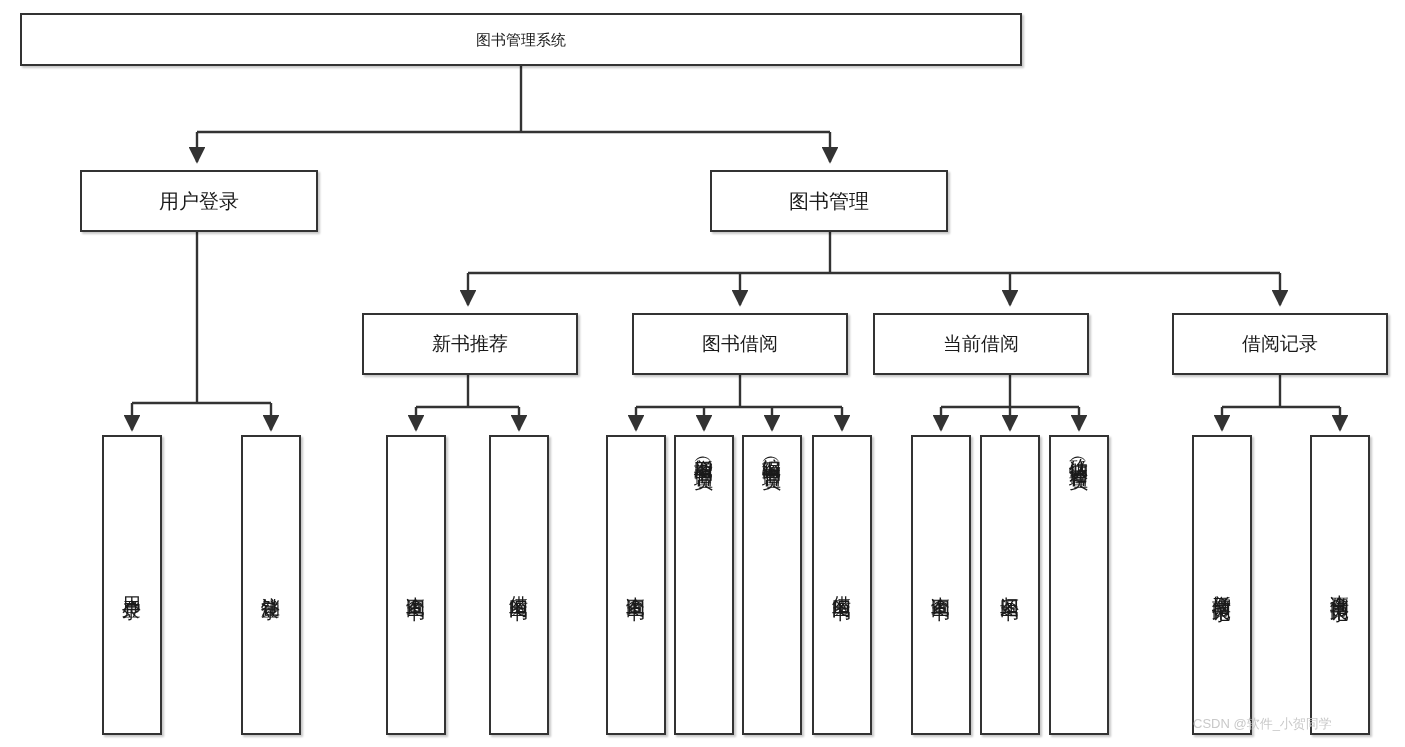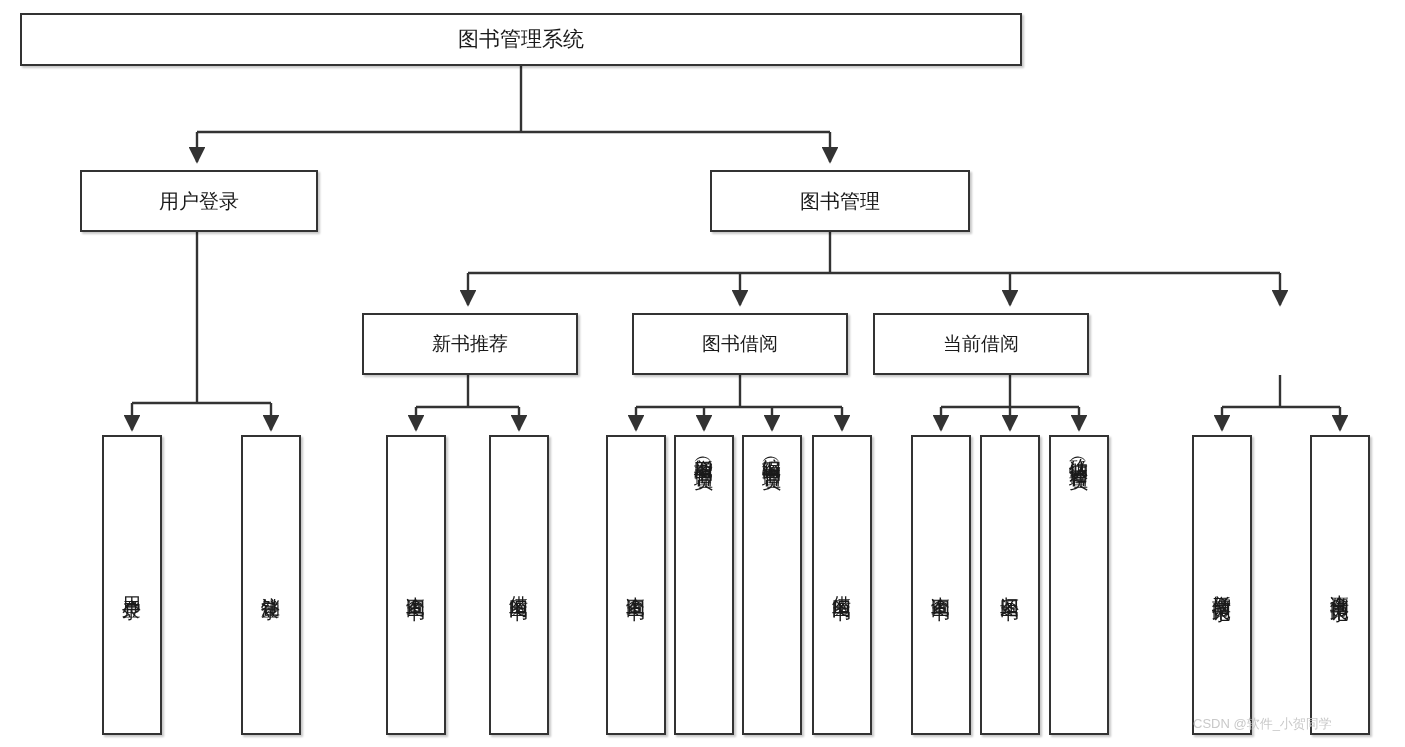--- a/index.html
+++ b/index.html
@@ -25,21 +25,21 @@
     box-shadow: 2px 2px 2px rgba(0,0,0,0.22);
     display: flex;
     align-items: center;
     justify-content: center;
   }
   .node .label {
     color: #1a1a1a;
     line-height: 1.15;
     white-space: nowrap;
   }
-  .node.root .label { font-size: 21px; }
+  .node.root .label { font-size: 15px; }
   .node.lvl2 .label { font-size: 20px; }
   .node.lvl3 .label { font-size: 19px; }
 
   .node.leaf {
     align-items: flex-start;
     justify-content: center;
     padding-top: 6px;
   }
   .node.leaf .label {
     font-size: 19px;
@@ -122,32 +122,35 @@
     </g>
   </svg>
 
   <div class="node root" style="left:20px; top:13px; width:1002px; height:53px;">
     <span class="label">图书管理系统</span>
   </div>
 
   <div class="node lvl2" style="left:80px; top:170px; width:238px; height:62px;">
     <span class="label">用户登录</span>
   </div>
-  <div class="node lvl2" style="left:710px; top:170px; width:260px; height:62px;">
+  <div class="node lvl2" style="left:710px; top:170px; width:238px; height:62px;">
     <span class="label">图书管理</span>
   </div>
 
   <div class="node lvl3" style="left:632px; top:313px; width:216px; height:62px;">
     <span class="label">图书借阅</span>
   </div>
   <div class="node lvl3" style="left:362px; top:313px; width:216px; height:62px;">
     <span class="label">新书推荐</span>
   </div>
   <div class="node lvl3" style="left:873px; top:313px; width:216px; height:62px;">
     <span class="label">当前借阅</span>
+  </div>
+  <div class="node lvl3" style="left:1172px; top:313px; width:216px; height:62px;">
+    <span class="label">借阅记录</span>
   </div>
 
   <div class="node leaf mid" style="left:102px; top:435px; width:60px; height:300px;">
     <span class="label">用户登录</span>
   </div>
   <div class="node leaf mid" style="left:241px; top:435px; width:60px; height:300px;">
     <span class="label">注销登录</span>
   </div>
 
   <div class="node leaf mid" style="left:386px; top:435px; width:60px; height:300px;">

